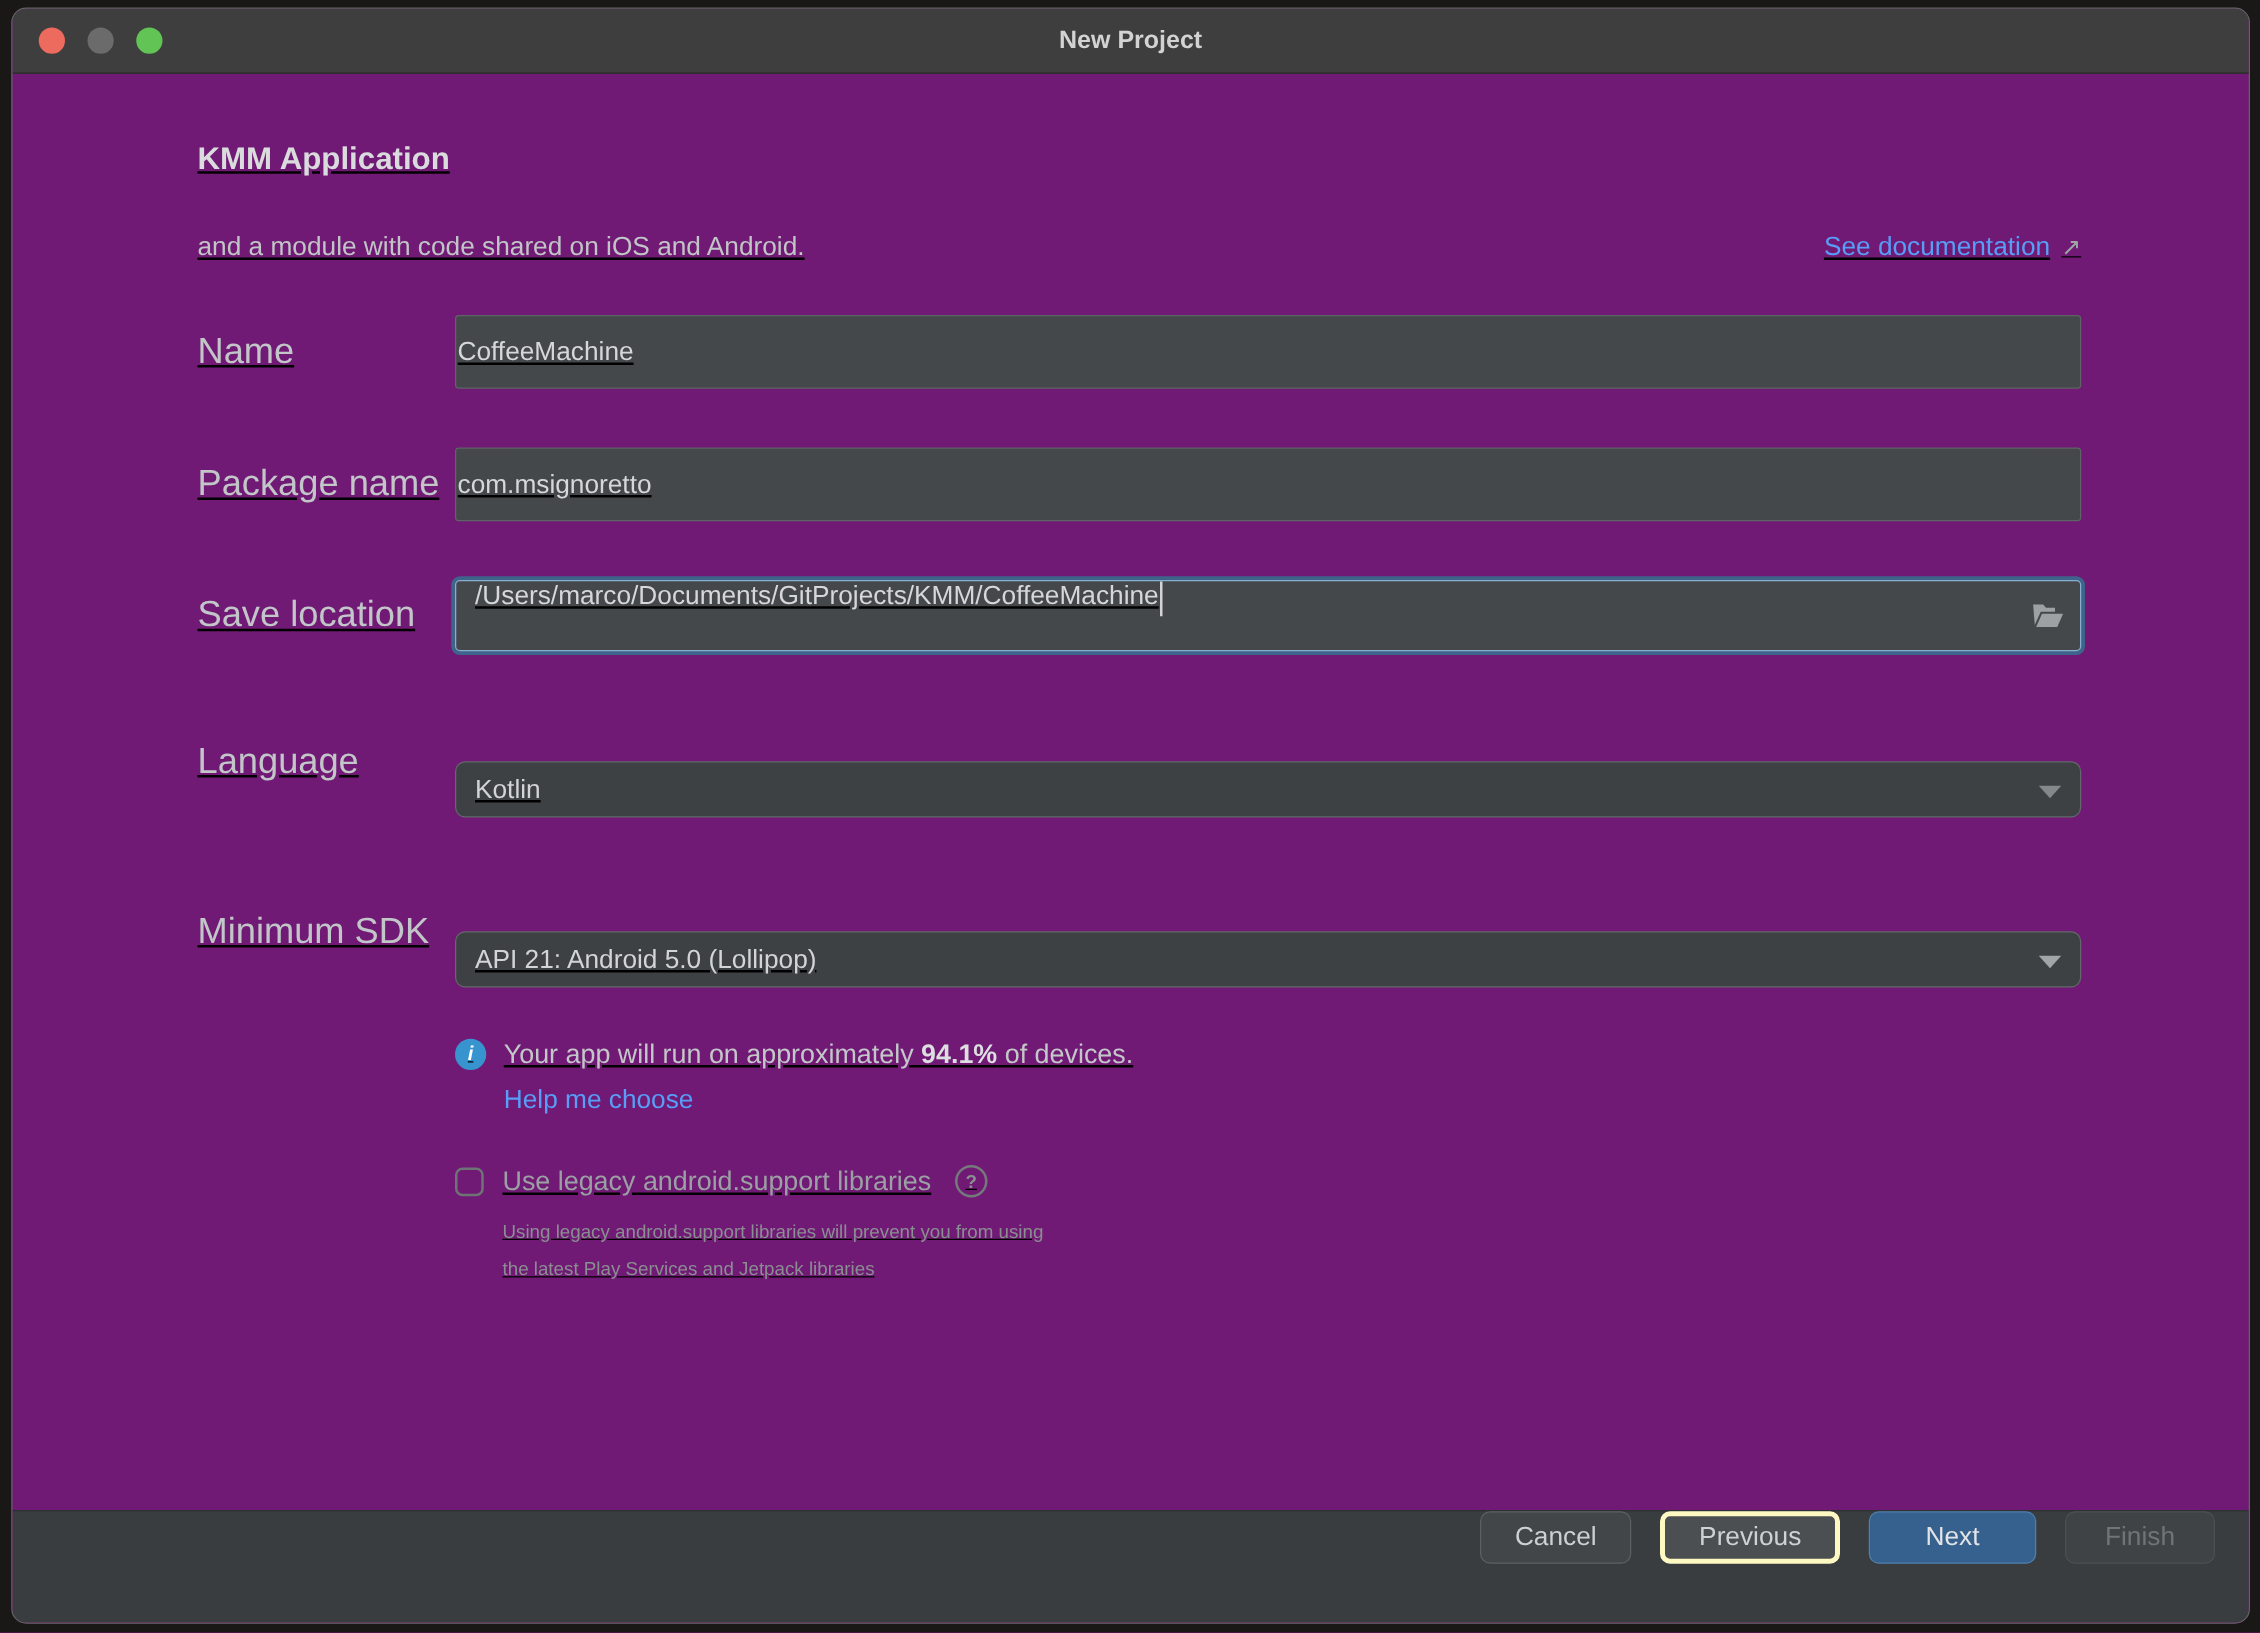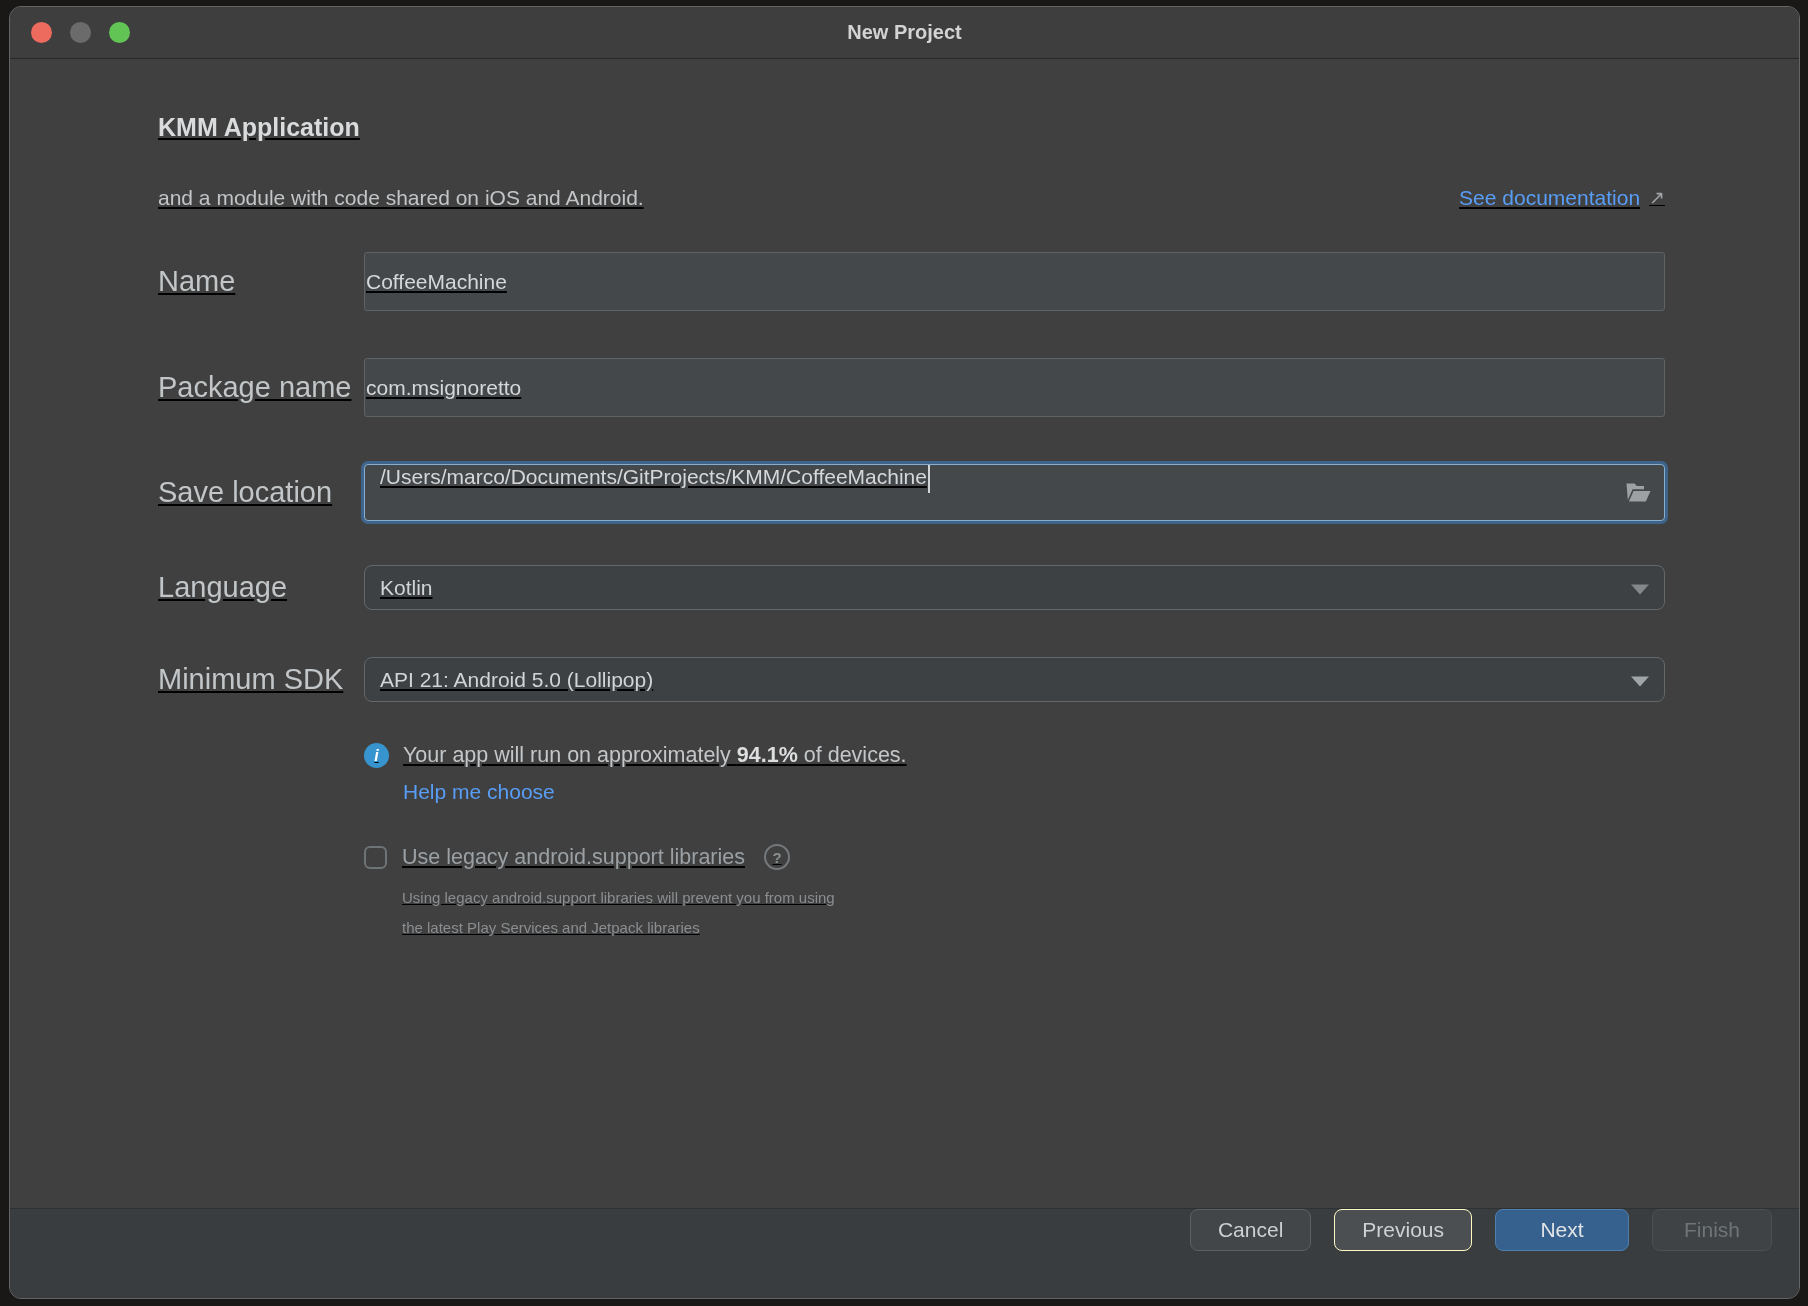--- a/index.html
+++ b/index.html
@@ -7,21 +7,21 @@
   body {
     background: #191817;
     font-family: "Liberation Sans", sans-serif;
     position: relative;
     overflow: hidden;
   }
   .window {
     position: absolute;
     left: 9px; top: 6px;
     width: 1791px; height: 1293px;
-    background: #404040;
+    background: #701a75;
     border: 1px solid #646464;
     border-radius: 12px;
     overflow: hidden;
   }
   
   .titlebar {
     position: relative;
     height: 52px;
     background: #3E3E3E;
     border-bottom: 1px solid #282828;
@@ -76,20 +76,21 @@
   .combo {
     flex: 1; height: 45px;
     background: #3D4144;
     border: 1px solid #63686B;
     border-radius: 8px;
     padding: 0 46px 0 15px;
     display: flex; align-items: center;
     position: relative;
     font-size: 21px; color: #D2D4D6;
     cursor: pointer;
+    margin-top: 44px;
   }
   .combo-arrow {
     position: absolute; right: 15px; top: 50%; transform: translateY(-35%);
     width: 0; height: 0;
     border-left: 9px solid transparent;
     border-right: 9px solid transparent;
     border-top: 10px solid #A0A5A8;
   }
   .combo-arrow.dim { border-top-color: #84888B; }
   
@@ -142,21 +143,21 @@
   }
   .btn {
     height: 42px; min-width: 120px; padding: 0 27px;
     border-radius: 8px;
     font-family: "Liberation Sans", sans-serif;
     font-size: 21px;
     display: flex; align-items: center; justify-content: center;
     cursor: pointer;
   }
   .btn-cancel   { background: #434648; border: 1px solid #5C6062; color: #CDD0D2; }
-  .btn-previous { background: #4B4F52; border: 1px solid #fef9c3; color: #CFD2D4; }
+  .btn-previous { background: #4B4F52; border: 4px solid #fef9c3; color: #CFD2D4; }
   .btn-next     { background: var(--next-bg, #36618E); border: 1px solid var(--next-border, #4F7FAC); color: #E2E4E6; min-width: 134px; }
   .btn-finish   { background: #404345; border: 1px solid #4C5052; color: #6F7477; cursor: default; }
 </style>
 </head>
 <body>
 
 <div class="window">
 
   <div class="titlebar">
     <div class="traffic">

